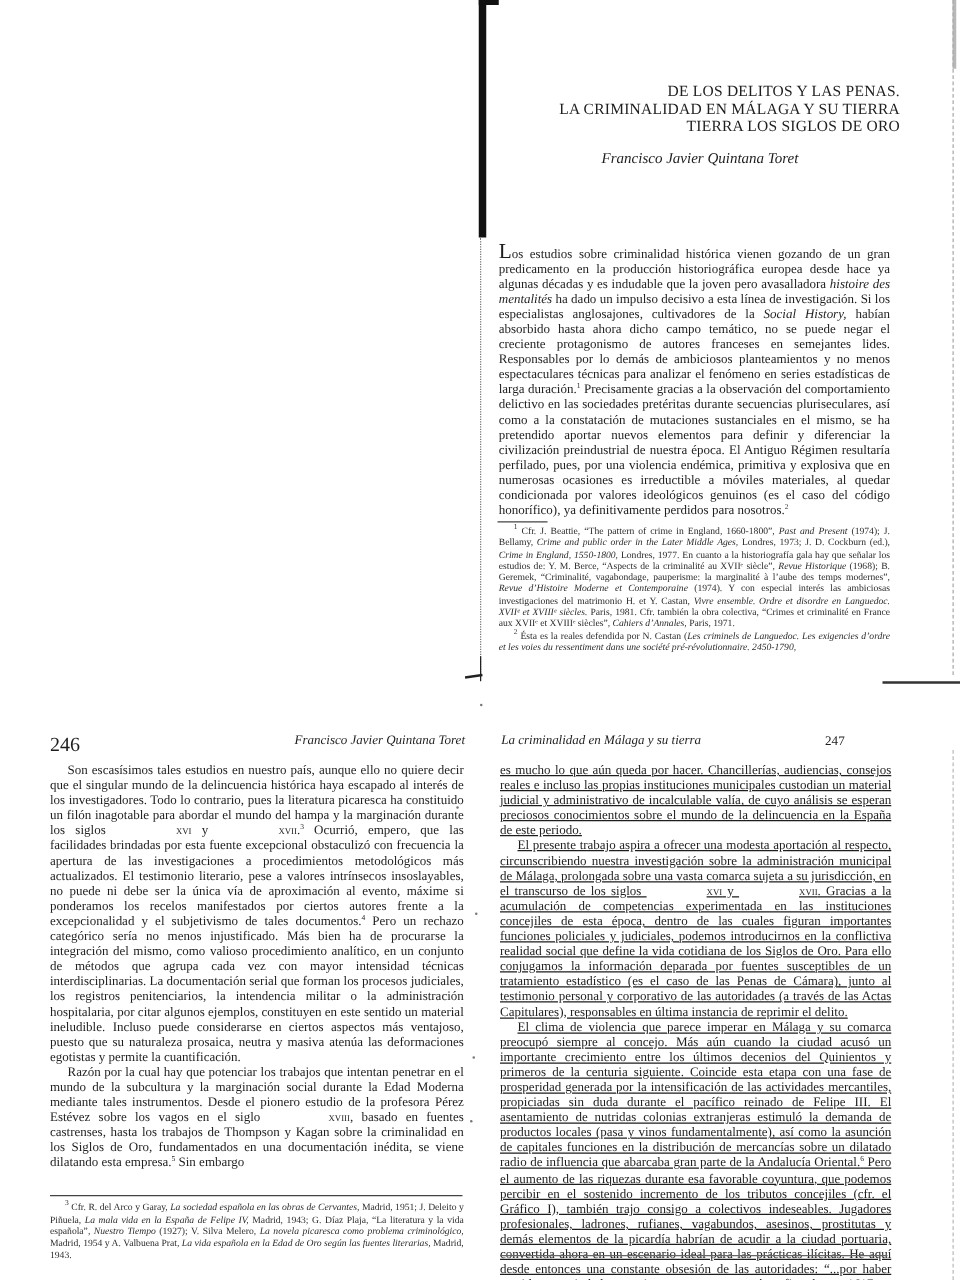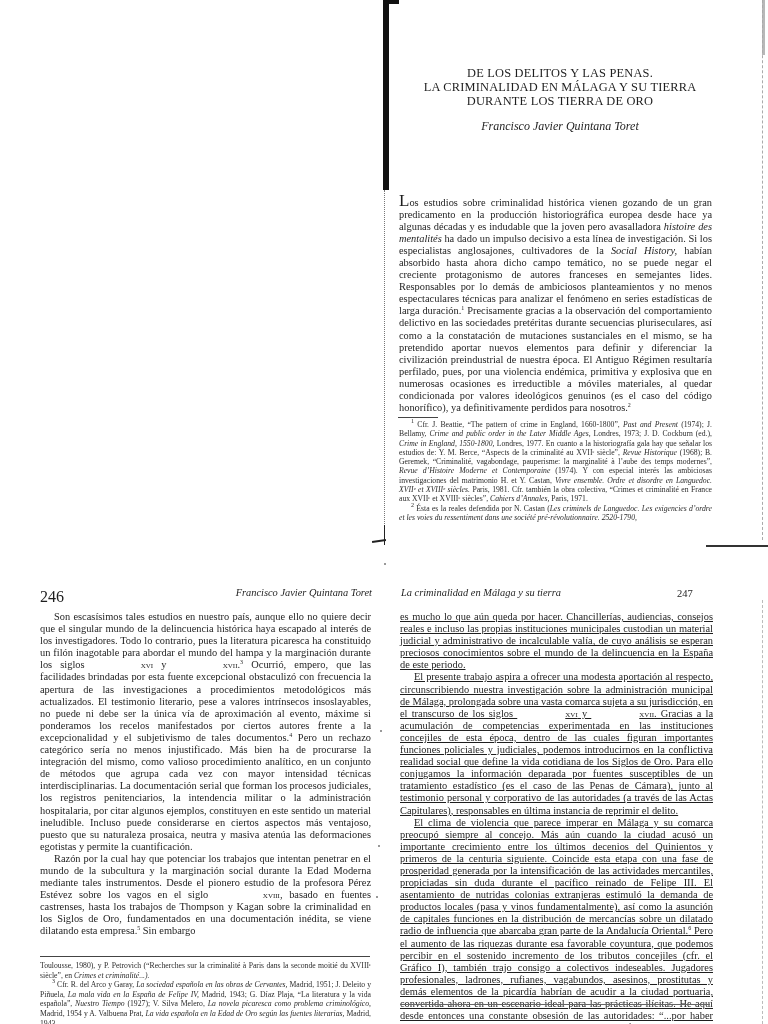--- a/index.html
+++ b/index.html
@@ -12,21 +12,21 @@
   
   #top-bar { left:383px; top:0; width:6px; height:190px; background:#111; }
   #top-hook { left:383px; top:0; width:16px; height:4px; background:#111; }
   #top-dots { left:384px; top:190px; width:0; height:350px; border-left:1px dotted #777; }
   #top-tick { left:372px; top:540px; width:14px; height:2px; background:#222; transform:rotate(-8deg); }
   #top-tick2 { left:384px; top:525px; width:1px; height:20px; background:#222; }
   #right-edge { left:762px; top:0; width:1px; height:540px; border-left:1px dashed #aaa; }
   #right-edge-top { left:762px; top:0; width:3px; height:55px; background:#888; opacity:.6; }
   #right-line { left:706px; top:545px; width:62px; height:2px; background:#333; }
 
-  .title { left:400px; width:320px; text-align:center; font-size:12.4px; line-height:14px; letter-spacing:0.2px; }
+  .title { left:400px; width:320px; text-align:right; font-size:12.4px; line-height:14px; letter-spacing:0.2px; }
   #title1 { top:66px; }
   #title2 { top:80px; }
   #title3 { top:94px; }
   #author-top { left:400px; top:119px; width:320px; text-align:center; font-style:italic; font-size:12px; }
 
   #intro { left:399px; top:196px; width:313px; font-size:10.4px; line-height:12.05px; }
   #intro .dropL { font-size:17px; line-height:10px; }
   #fn-rule-top { left:398px; top:417px; width:40px; height:1px; background:#444; }
   #footnotes-top { left:399px; top:420px; width:313px; font-size:7.7px; line-height:9.3px; color:#2a2a2a; }
   .fn-p { text-indent:12px; margin:0; }
@@ -35,21 +35,21 @@
   #pg246 { left:40px; top:588px; font-size:16px; }
   #runhead-left { left:212px; top:587px; width:160px; text-align:right; font-style:italic; font-size:10.4px; }
   #left-body { left:40px; top:611px; width:331px; font-size:10.4px; line-height:12.1px; }
   #left-body p { margin:0; text-indent:14px; }
   #left-fn-rule { left:40px; top:956px; width:330px; height:1px; background:#444; }
   #left-fn { left:40px; top:961px; width:331px; font-size:7.7px; line-height:9.6px; color:#2a2a2a; }
   #left-fn p { margin:0; }
 
   
   #runhead-right { left:401px; top:587px; width:200px; font-style:italic; font-size:10.4px; }
-  #pg247 { left:677px; top:588px; font-size:10.5px; }
+  #pg247 { left:660px; top:588px; font-size:10.5px; }
   #right-body { left:400px; top:611px; width:313px; font-size:10.4px; line-height:12.1px; }
   #right-body p { margin:0; text-indent:14px;text-decoration:underline; }
   #right-body p.first { text-indent:0; }
   #right-fn-rule { left:400px; top:1004px; width:310px; height:1px; background:#666; }
   #right-edge-b { left:762px; top:600px; width:1px; height:424px; border-left:1px dashed #bbb; }
   .speck { width:2px; height:2px; background:#777; border-radius:1px; }
   sup { font-size:6px; vertical-align:4px; line-height:0; }
   .sc { font-variant:small-caps;margin-left:48px; }
 </style>
 </head>
@@ -65,42 +65,41 @@
 <div class="abs" id="right-line"></div>
 <div class="abs" id="right-edge-b"></div>
 <div class="abs speck" style="left:384px;top:563px;"></div>
 <div class="abs speck" style="left:380px;top:730px;"></div>
 <div class="abs speck" style="left:378px;top:845px;"></div>
 <div class="abs speck" style="left:376px;top:896px;"></div>
 <div class="abs speck" style="left:365px;top:645px;"></div>
 
 <div class="abs title" id="title1">DE LOS DELITOS Y LAS PENAS.</div>
 <div class="abs title" id="title2">LA CRIMINALIDAD EN MÁLAGA Y SU TIERRA</div>
-<div class="abs title" id="title3">DURANTE LOS TIERRA DE ORO</div>
+<div class="abs title" id="title3">TIERRA LOS SIGLOS DE ORO</div>
 <div class="abs" id="author-top">Francisco Javier Quintana Toret</div>
 
 <div class="abs just" id="intro"><span class="dropL">L</span><span>os estudios sobre criminalidad histórica vienen gozando de un gran predicamento en la producción historiográfica europea desde hace ya algunas décadas y es indudable que la joven pero avasalladora </span><i>histoire des mentalités</i><span> ha dado un impulso decisivo a esta línea de investigación. Si los especialistas anglosajones, cultivadores de la </span><i>Social History,</i><span> habían absorbido hasta ahora dicho campo temático, no se puede negar el creciente protagonismo de autores franceses en semejantes lides. Responsables por lo demás de ambiciosos planteamientos y no menos espectaculares técnicas para analizar el fenómeno en series estadísticas de larga duración.</span><sup>1</sup><span> Precisamente gracias a la observación del comportamiento delictivo en las sociedades pretéritas durante secuencias pluriseculares, así como a la constatación de mutaciones sustanciales en el mismo, se ha pretendido aportar nuevos elementos para definir y diferenciar la civilización preindustrial de nuestra época. El Antiguo Régimen resultaría perfilado, pues, por una violencia endémica, primitiva y explosiva que en numerosas ocasiones es irreductible a móviles materiales, al quedar condicionada por valores ideológicos genuinos (es el caso del código honorífico), ya definitivamente perdidos para nosotros.</span><sup>2</sup></div>
 
 <div class="abs" id="fn-rule-top"></div>
 <div class="abs just" id="footnotes-top">
   <p class="fn-p"><sup>1</sup><span> Cfr. J. Beattie, “The pattern of crime in England, 1660-1800”, </span><i>Past and Present</i><span> (1974); J. Bellamy, </span><i>Crime and public order in the Later Middle Ages,</i><span> Londres, 1973; J. D. Cockburn (ed.), </span><i>Crime in England, 1550-1800,</i><span> Londres, 1977. En cuanto a la historiografía gala hay que señalar los estudios de: Y. M. Berce, “Aspects de la criminalité au XVIIᵉ siècle”, </span><i>Revue Historique</i><span> (1968); B. Geremek, “Criminalité, vagabondage, pauperisme: la marginalité à l’aube des temps modernes”, </span><i>Revue d’Histoire Moderne et Contemporaine</i><span> (1974). Y con especial interés las ambiciosas investigaciones del matrimonio H. et Y. Castan, </span><i>Vivre ensemble. Ordre et disordre en Languedoc. XVIIᵉ et XVIIIᵉ siècles.</i><span> Paris, 1981. Cfr. también la obra colectiva, “Crimes et criminalité en France aux XVIIᵉ et XVIIIᵉ siècles”, </span><i>Cahiers d’Annales,</i><span> Paris, 1971.</span></p>
-  <p class="fn-p"><sup>2</sup><span> Ésta es la reales defendida por N. Castan (</span><i>Les criminels de Languedoc. Les exigencies d’ordre et les voies du ressentiment dans une société pré-révolutionnaire. 2520-1790,</i></p>
+  <p class="fn-p"><sup>2</sup><span> Ésta es la reales defendida por N. Castan (</span><i>Les criminels de Languedoc. Les exigencies d’ordre et les voies du ressentiment dans une société pré-révolutionnaire. 2450-1790,</i></p>
 </div>
 
 <div class="abs" id="pg246">246</div>
 <div class="abs" id="runhead-left">Francisco Javier Quintana Toret</div>
 
 <div class="abs just" id="left-body">
   <p><span>Son escasísimos tales estudios en nuestro país, aunque ello no quiere decir que el singular mundo de la delincuencia histórica haya escapado al interés de los investigadores. Todo lo contrario, pues la literatura picaresca ha constituido un filón inagotable para abordar el mundo del hampa y la marginación durante los siglos </span><span class="sc">xvi</span><span> y </span><span class="sc">xvii</span><span>.</span><sup>3</sup><span> Ocurrió, empero, que las facilidades brindadas por esta fuente excepcional obstaculizó con frecuencia la apertura de las investigaciones a procedimientos metodológicos más actualizados. El testimonio literario, pese a valores intrínsecos insoslayables, no puede ni debe ser la única vía de aproximación al evento, máxime si ponderamos los recelos manifestados por ciertos autores frente a la excepcionalidad y el subjetivismo de tales documentos.</span><sup>4</sup><span> Pero un rechazo categórico sería no menos injustificado. Más bien ha de procurarse la integración del mismo, como valioso procedimiento analítico, en un conjunto de métodos que agrupa cada vez con mayor intensidad técnicas interdisciplinarias. La documentación serial que forman los procesos judiciales, los registros penitenciarios, la intendencia militar o la administración hospitalaria, por citar algunos ejemplos, constituyen en este sentido un material ineludible. Incluso puede considerarse en ciertos aspectos más ventajoso, puesto que su naturaleza prosaica, neutra y masiva atenúa las deformaciones egotistas y permite la cuantificación.</span></p>
   <p><span>Razón por la cual hay que potenciar los trabajos que intentan penetrar en el mundo de la subcultura y la marginación social durante la Edad Moderna mediante tales instrumentos. Desde el pionero estudio de la profesora Pérez Estévez sobre los vagos en el siglo </span><span class="sc">xviii</span><span>, basado en fuentes castrenses, hasta los trabajos de Thompson y Kagan sobre la criminalidad en los Siglos de Oro, fundamentados en una documentación inédita, se viene dilatando esta empresa.</span><sup>5</sup><span> Sin embargo</span></p>
 </div>
 
 <div class="abs" id="left-fn-rule"></div>
 <div class="abs just" id="left-fn">
-  <p><span>Toulousse, 1980), y P. Petrovich (“Recherches sur la criminalité à Paris dans la seconde moitié du XVIIIᵉ siècle”, en </span><i>Crimes et criminalité...).</i></p>
   <p class="fn-p"><sup>3</sup><span> Cfr. R. del Arco y Garay, </span><i>La sociedad española en las obras de Cervantes,</i><span> Madrid, 1951; J. Deleito y Piñuela, </span><i>La mala vida en la España de Felipe IV,</i><span> Madrid, 1943; G. Díaz Plaja, “La literatura y la vida española”, </span><i>Nuestro Tiempo</i><span> (1927); V. Silva Melero, </span><i>La novela picaresca como problema criminológico,</i><span> Madrid, 1954 y A. Valbuena Prat, </span><i>La vida española en la Edad de Oro según las fuentes literarias,</i><span> Madrid, 1943.</span></p>
 
 </div>
 
 <div class="abs" id="runhead-right">La criminalidad en Málaga y su tierra</div>
 <div class="abs" id="pg247">247</div>
 
 <div class="abs just" id="right-body">
   <p class="first">es mucho lo que aún queda por hacer. Chancillerías, audiencias, consejos reales e incluso las propias instituciones municipales custodian un material judicial y administrativo de incalculable valía, de cuyo análisis se esperan preciosos conocimientos sobre el mundo de la delincuencia en la España de este periodo.</p>
   <p><span>El presente trabajo aspira a ofrecer una modesta aportación al respecto, circunscribiendo nuestra investigación sobre la administración municipal de Málaga, prolongada sobre una vasta comarca sujeta a su jurisdicción, en el transcurso de los siglos </span><span class="sc">xvi</span><span> y </span><span class="sc">xvii</span><span>. Gracias a la acumulación de competencias experimentada en las instituciones concejiles de esta época, dentro de las cuales figuran importantes funciones policiales y judiciales, podemos introducirnos en la conflictiva realidad social que define la vida cotidiana de los Siglos de Oro. Para ello conjugamos la información deparada por fuentes susceptibles de un tratamiento estadístico (es el caso de las Penas de Cámara), junto al testimonio personal y corporativo de las autoridades (a través de las Actas Capitulares), responsables en última instancia de reprimir el delito.</span></p>

